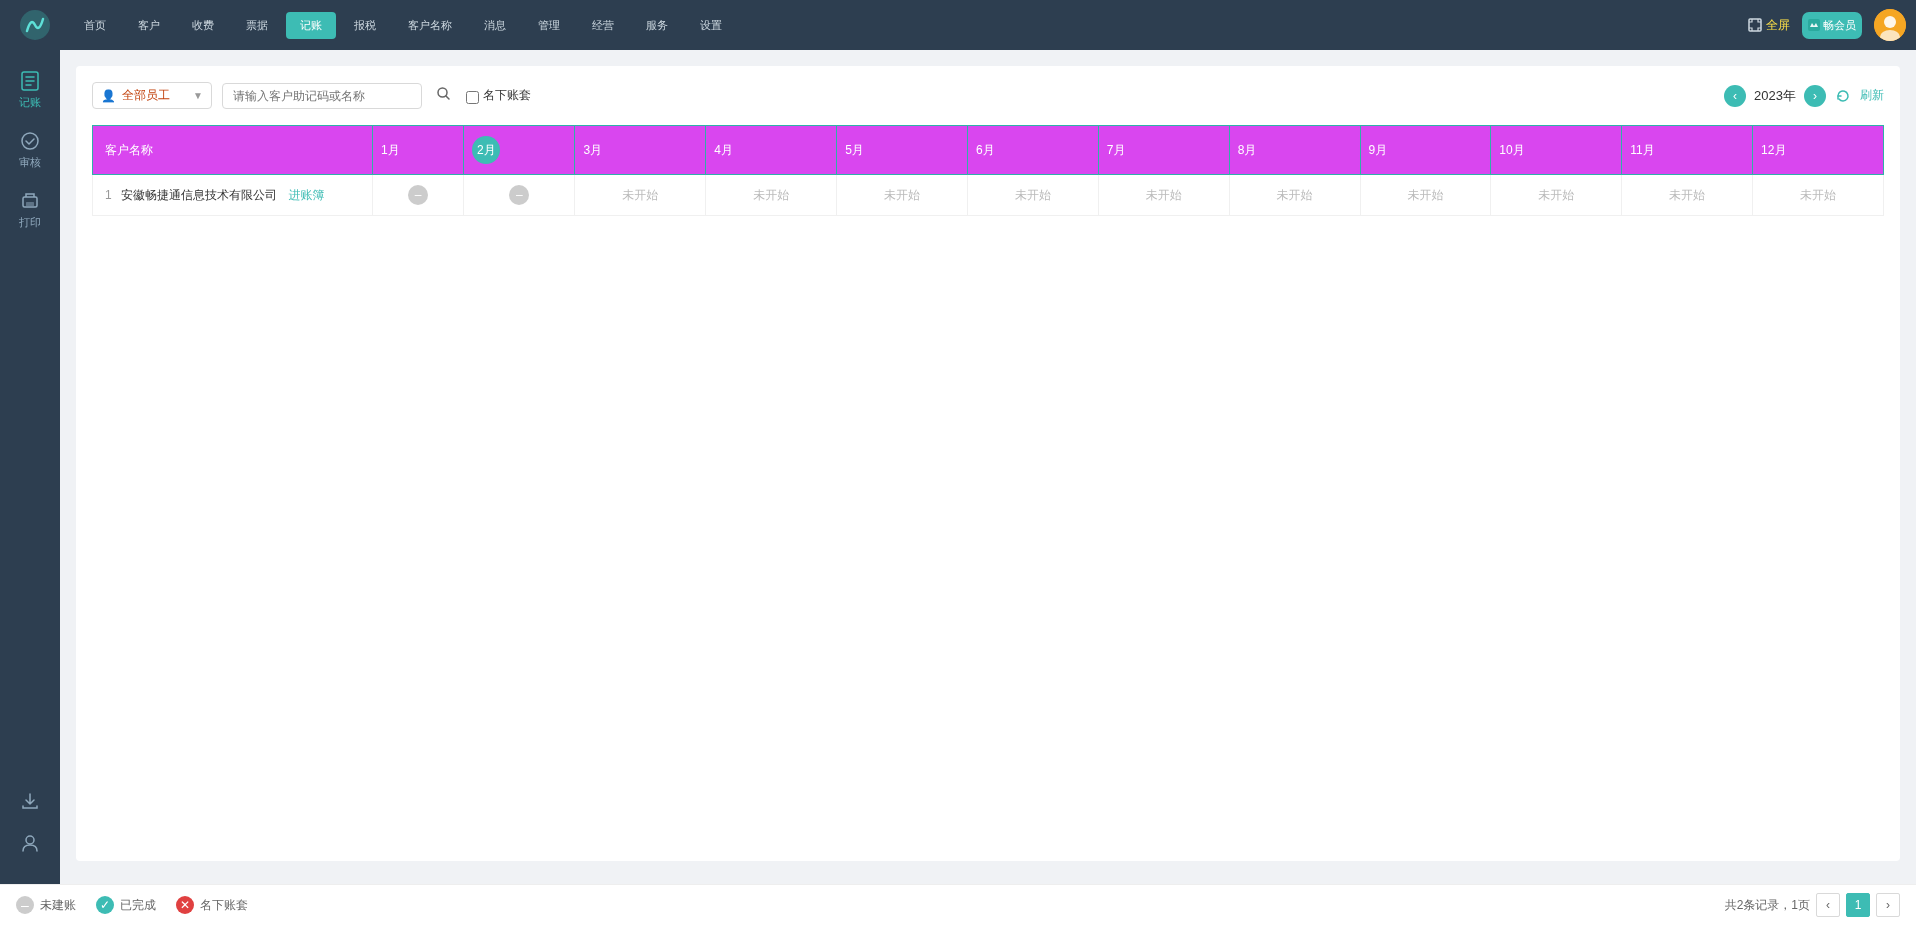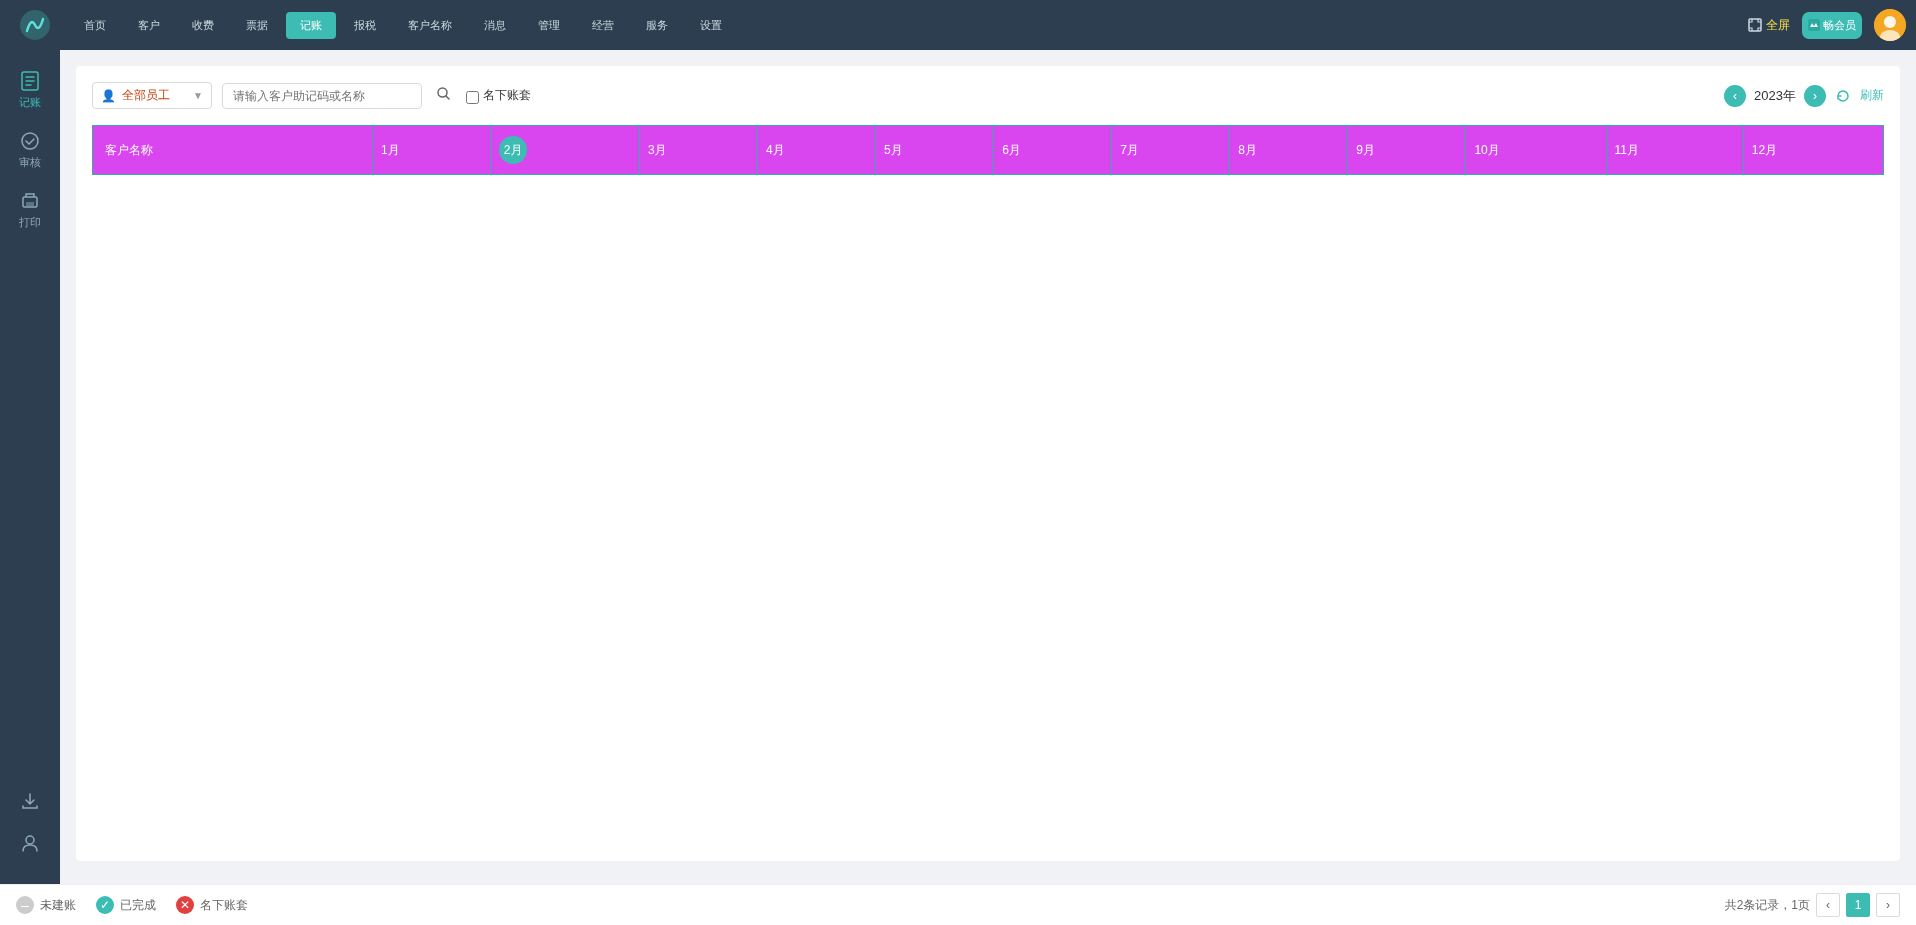--- a/index.html
+++ b/index.html
@@ -215,20 +215,39 @@
               <th>6月</th>
               <th>7月</th>
               <th>8月</th>
               <th>9月</th>
               <th>10月</th>
               <th>11月</th>
               <th>12月</th>
             </tr>
           </thead>
           <tbody>
+            <tr>
+              <td class="col-name">
+                <span class="row-num">1</span>
+                <span>安徽畅捷通信息技术有限公司</span>
+                <a class="enter-link">进账簿</a>
+              </td>
+              <td><span class="status-icon" style="background:#ccc;color:#fff;">–</span></td>
+              <td><span class="status-icon" style="background:#ccc;color:#fff;">–</span></td>
+              <td style="color:#bbb;">未开始</td>
+              <td style="color:#bbb;">未开始</td>
+              <td style="color:#bbb;">未开始</td>
+              <td style="color:#bbb;">未开始</td>
+              <td style="color:#bbb;">未开始</td>
+              <td style="color:#bbb;">未开始</td>
+              <td style="color:#bbb;">未开始</td>
+              <td style="color:#bbb;">未开始</td>
+              <td style="color:#bbb;">未开始</td>
+              <td style="color:#bbb;">未开始</td>
+            </tr>
           </tbody>
         </table>
       </div>
     </div>
   </div>
 </div>
 
 <div class="footer">
   <div class="footer-legend">
     <div class="footer-legend-item">

